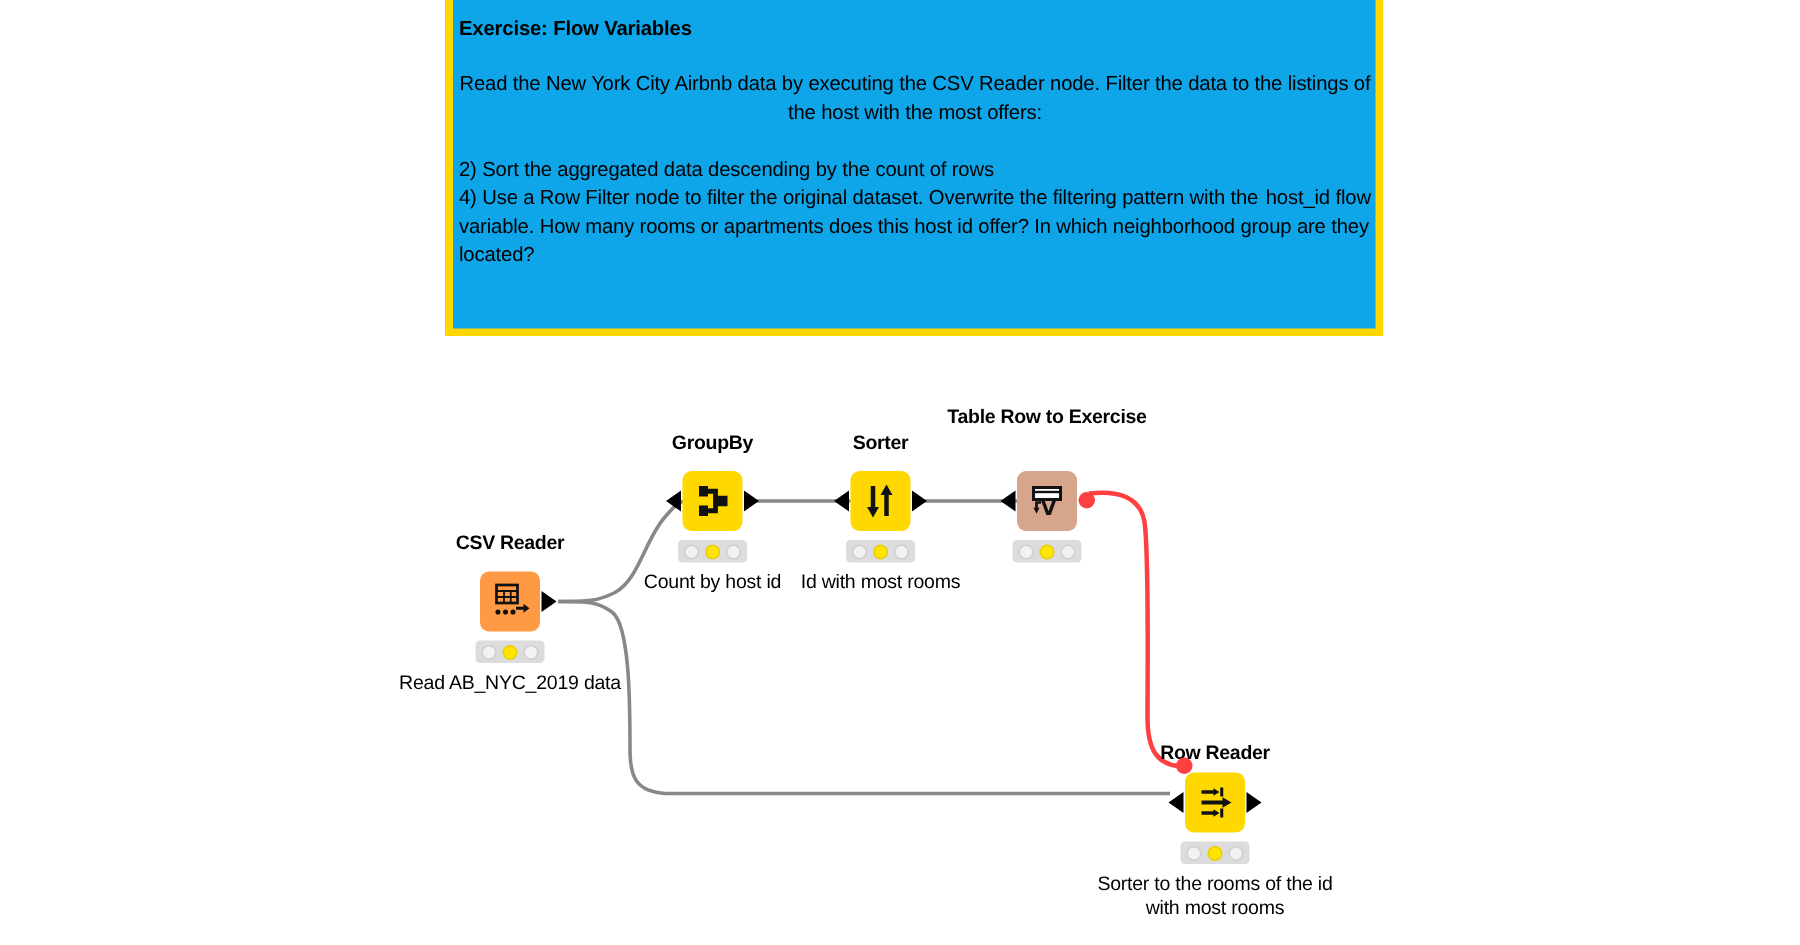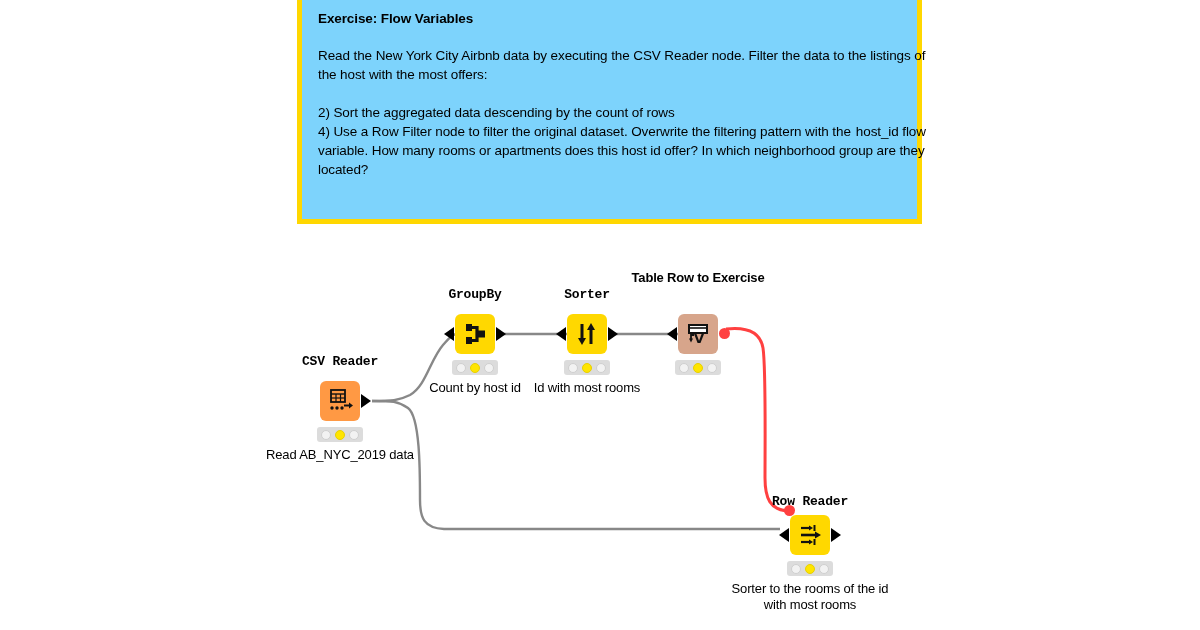--- a/index.html
+++ b/index.html
@@ -17,38 +17,39 @@
   }
 
   
   #exercise-box {
     position: absolute;
     left: 297px;
     top: 0px;
     width: 625px;
     height: 224px;
     box-sizing: border-box;
-    background: #7dd3fc;
+    background: #0ea5e9;
     border: 5px solid #FFD700;
     border-top: 0px solid #FFD700;
-    padding: 6px 8px 8px 16px;
+    padding: 6px 8px 8px 4px;
   }
   #exercise-box .ex-title {
     font-size: 13.5px;
     font-weight: bold;
     line-height: 1.35;
     letter-spacing: -0.1px;
     margin: 4px 0 0 0;
   }
   #exercise-box .ex-para {
     font-size: 13.5px;
     line-height: 1.42;
     letter-spacing: -0.1px;
     margin: 18px 0 0 0;
     width: 608px;
+    text-align: center;
   }
   #exercise-box .ex-steps {
     font-size: 13.5px;
     line-height: 1.42;
     letter-spacing: -0.1px;
     margin: 18px 0 0 0;
     width: 608px;
   }
   #exercise-box .ex-steps .step {
     display: block;
@@ -100,21 +101,21 @@
   .node-title {
     position: absolute;
     left: -90px;
     width: 180px;
     text-align: center;
     font-size: 13px;
     font-weight: bold;
     line-height: 1.25;
     letter-spacing: -0.2px;
   }
-  .node-title.one  { top: -47px; font-family: Liberation Mono, monospace; }
+  .node-title.one  { top: -47px; }
   .node-title.two  { top: -64px; }
 
   .node-status {
     position: absolute;
     left: -23px;
     top: 26px;
     width: 46px;
     height: 15px;
     background: #DCDCDC;
     border-radius: 3px;

